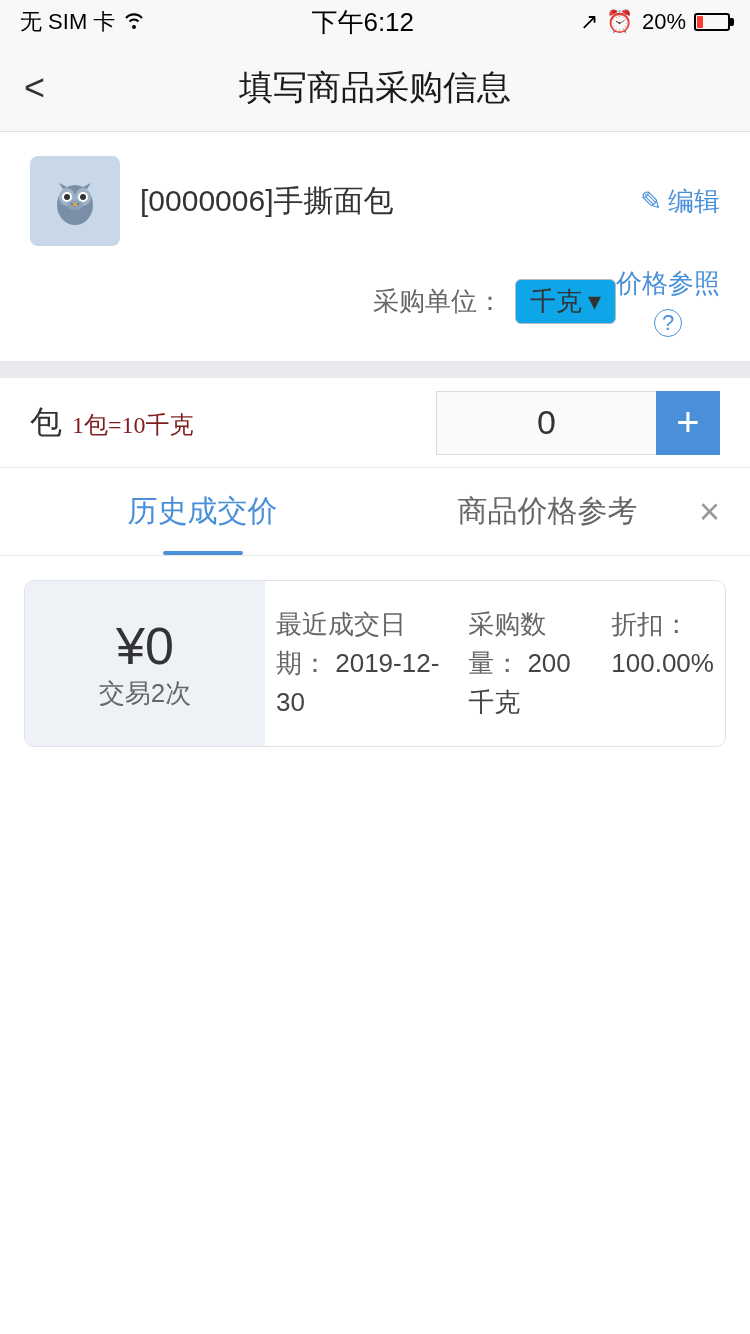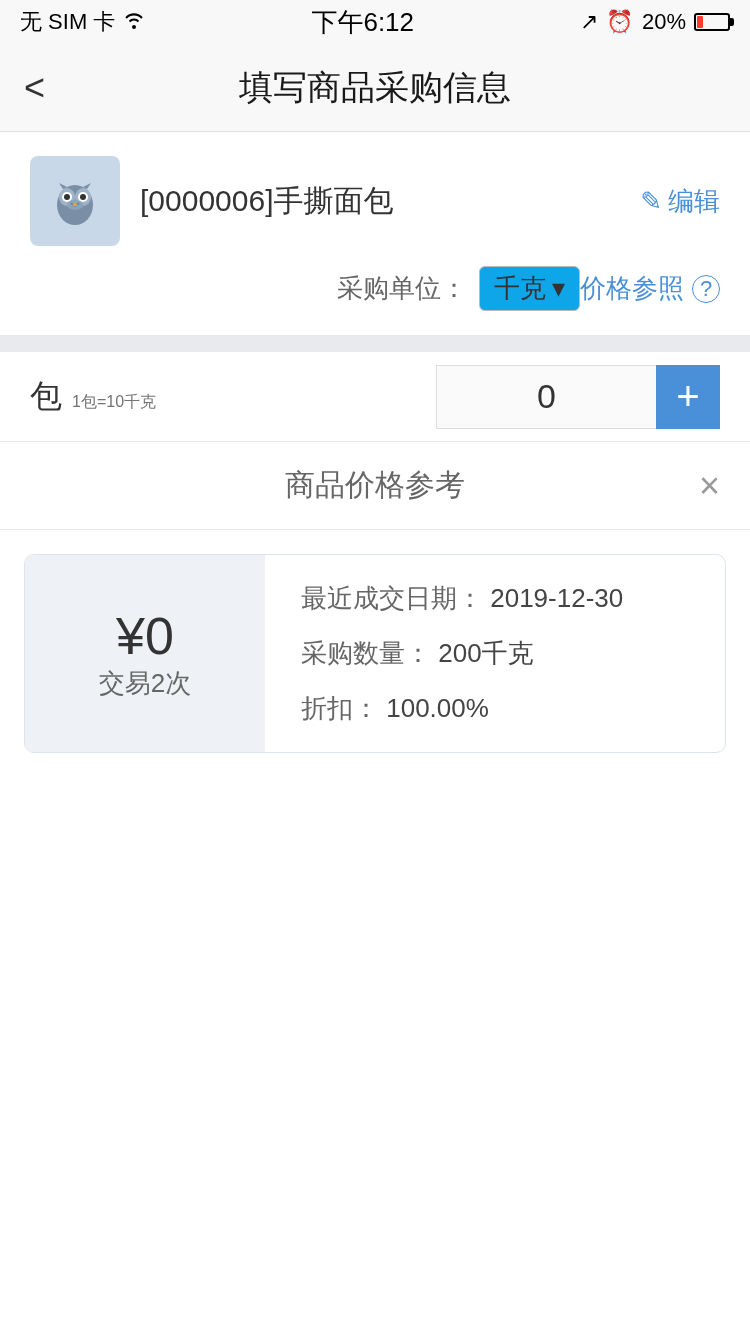--- a/index.html
+++ b/index.html
@@ -168,20 +168,21 @@
       font-size: 26px;
       color: #333;
       background: #0ea5e9;
     }
     .price-ref {
       display: flex;
       align-items: center;
       gap: 8px;
       color: #4a90d9;
       font-size: 26px;
+      flex-direction: column;
     }
 
     
     .gray-bar {
       width: 750px;
       height: 16px;
       background: #e8eaed;
     }
 
     
@@ -199,22 +200,23 @@
       display: flex;
       align-items: baseline;
       gap: 10px;
     }
     .qty-unit {
       font-size: 32px;
       color: #333;
       font-weight: 500;
     }
     .qty-sub {
-      font-size: 16px;
-      color: #737373;
+      font-size: 24px;
+      color: #7f1d1d;
+      font-family: Liberation Serif, serif;
     }
     .qty-input-area {
       display: flex;
       align-items: center;
       gap: 0;
     }
     .qty-field {
       width: 220px;
       height: 64px;
       border: 1px solid #ddd;
@@ -319,23 +321,22 @@
       font-size: 52px;
       color: #333;
       font-weight: 400;
     }
     .price-times {
       font-size: 26px;
       color: #666;
     }
     .price-right-block {
       flex: 1;
-      padding: 24px 36px;
-      display: flex;
-      flex-direction: column;
+      padding: 24px 11px;
+      display: flex;
       gap: 16px;
     }
     .price-detail-row {
       font-size: 26px;
       color: #444;
       line-height: 1.5;
     }
     .price-detail-label {
       color: #666;
     }
@@ -428,20 +429,24 @@
   <div class="qty-input-area">
     <input class="qty-field" type="text" value="0" style="">
     <button class="qty-plus">+</button>
   </div>
 </div>
 
 <div class="bottom-panel">
 
   <div class="tabs-row">
     <div class="tab-item">
+      <span class="tab-label active">历史成交价</span>
+      <div class="tab-underline"></div>
+    </div>
+    <div class="tab-item">
       <span class="tab-label inactive">商品价格参考</span>
     </div>
     <div class="tab-close">×</div>
   </div>
 
   <div class="price-card">
     <div class="price-left-block">
       <div class="price-amount">
         <span>¥</span><span>0</span>
       </div>

